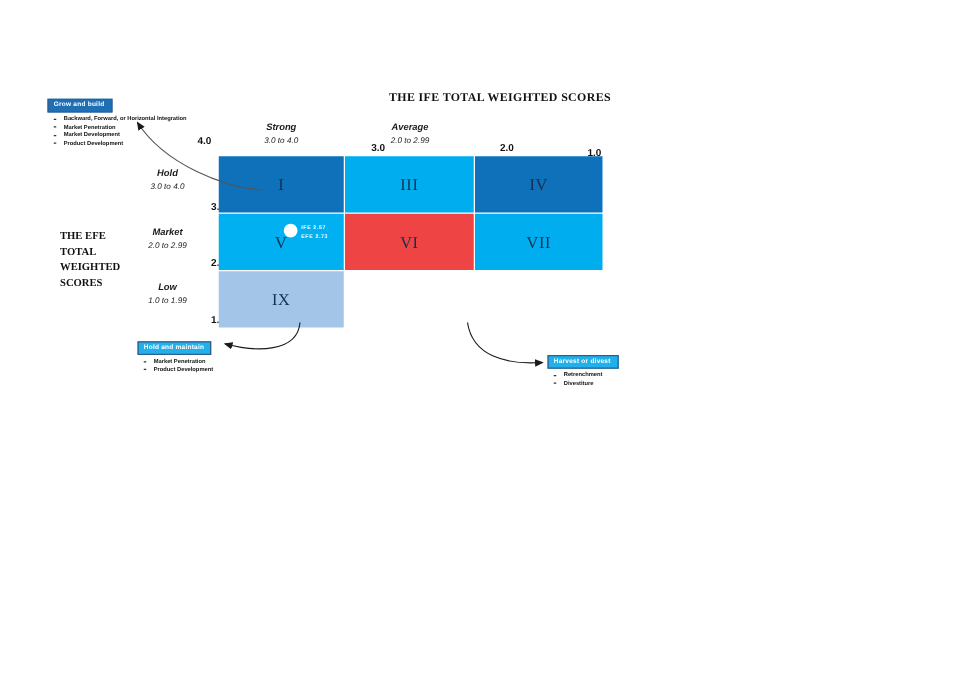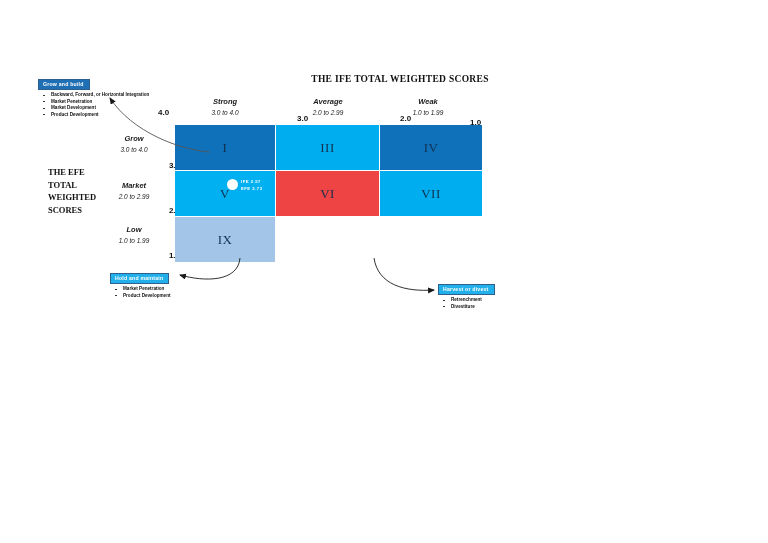--- a/index.html
+++ b/index.html
@@ -30,21 +30,21 @@
   
   .row-head{position:absolute;text-align:center;width:72px;color:#1a1a1a;}
   .row-head .rh-name{font-size:7.5px;font-style:italic;font-weight:600;line-height:11px;}
   .row-head .rh-range{font-size:6.5px;font-style:italic;line-height:11px;}
   #row-high{left:98px;top:133px;}
   #row-medium{left:98px;top:180px;}
   #row-low{left:98px;top:224px;}
 
   
   .axis-title{
-    position:absolute;left:48px;top:166px;width:60px;
+    position:absolute;left:48px;top:182px;width:60px;
     font-family:"Liberation Serif",serif;
     font-size:8.5px;font-weight:bold;color:#111111;line-height:12.5px;
   }
 
   
   .tick{position:absolute;font-size:8px;font-weight:bold;color:#111111;
         font-family:"Liberation Sans",sans-serif;}
   .tick-x{text-align:left;}
   .tick-y{text-align:right;width:22px;}
   #tick-40{left:158px;top:108px;}
@@ -116,27 +116,23 @@
   <div class="matrix-title">THE IFE TOTAL WEIGHTED SCORES</div>
 
   <div class="col-head" id="col-strong">
     <div class="ch-name">Strong</div>
     <div class="ch-range">3.0 to 4.0</div>
   </div>
   <div class="col-head" id="col-average">
     <div class="ch-name">Average</div>
     <div class="ch-range">2.0 to 2.99</div>
   </div>
-  <div class="col-head" id="col-weak">
-    <div class="ch-name">Weak</div>
-    <div class="ch-range">1.0 to 1.99</div>
-  </div>
 
   <div class="row-head" id="row-high">
-    <div class="rh-name">Grow</div>
+    <div class="rh-name">Hold</div>
     <div class="rh-range">3.0 to 4.0</div>
   </div>
   <div class="row-head" id="row-medium">
     <div class="rh-name">Market</div>
     <div class="rh-range">2.0 to 2.99</div>
   </div>
   <div class="row-head" id="row-low">
     <div class="rh-name">Low</div>
     <div class="rh-range">1.0 to 1.99</div>
   </div>

